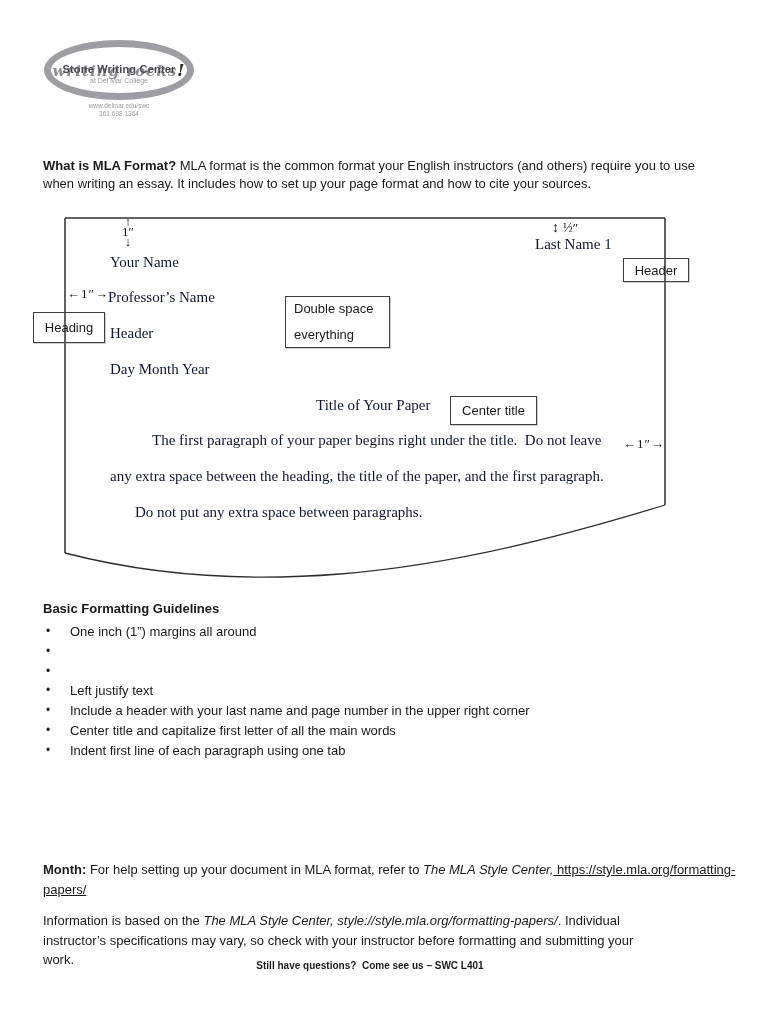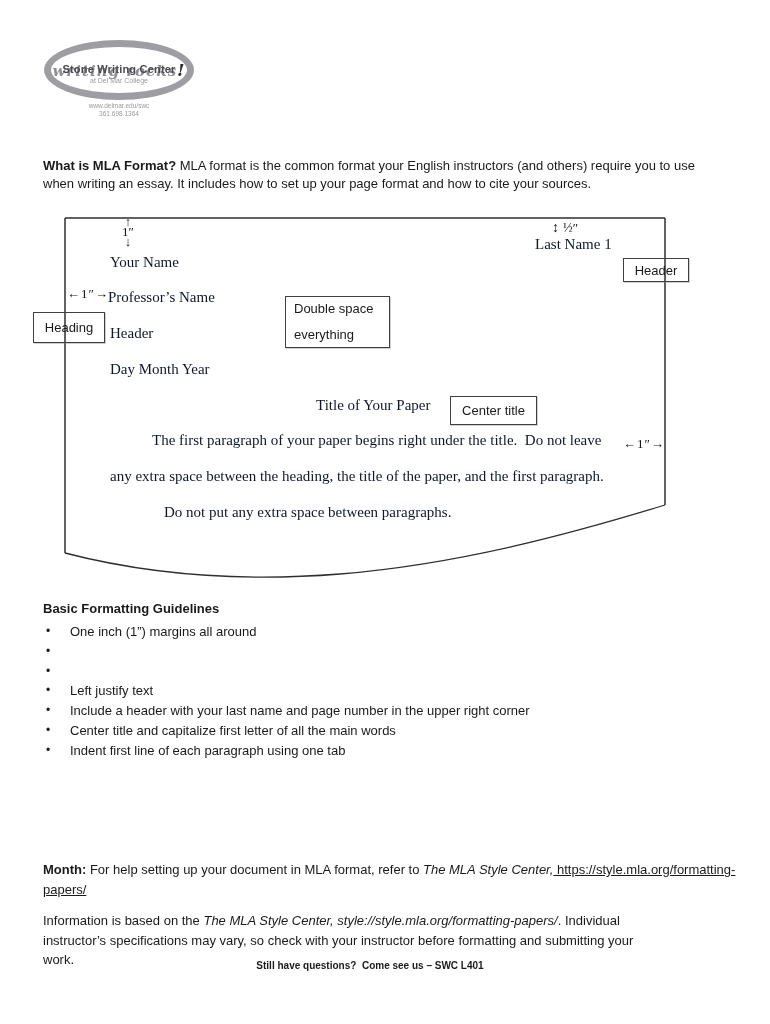--- a/index.html
+++ b/index.html
@@ -109,21 +109,21 @@
   </div>
 
   <div class="abs serif" style="left:535px;top:236px;">Last Name 1</div>
   <div class="abs serif" style="left:110px;top:254px;">Your Name</div>
   <div class="abs serif" style="left:108px;top:289px;">Professor’s Name</div>
   <div class="abs serif" style="left:110px;top:325px;">Header</div>
   <div class="abs serif" style="left:110px;top:361px;">Day Month Year</div>
   <div class="abs serif" style="left:316px;top:397px;">Title of Your Paper</div>
   <div class="abs serif prewrap" style="left:152px;top:432px;">The first paragraph of your paper begins right under the title.  Do not leave</div>
   <div class="abs serif" style="left:110px;top:468px;">any extra space between the heading, the title of the paper, and the first paragraph.</div>
-  <div class="abs serif" style="left:164px;top:504px;">Do not put any extra space between paragraphs.</div>
+  <div class="abs serif" style="left:135px;top:504px;">Do not put any extra space between paragraphs.</div>
 
   <div class="abs h-arrow" style="left:67px;top:286px;">
     <span>←</span><span>1″</span><span>→</span>
   </div>
 
   <div class="abs h-arrow" style="left:623px;top:436px;">
     <span>←</span><span>1″</span><span>→</span>
   </div>
 
   <div class="abs callout" style="left:623px;top:233px;width:64px;height:22px;margin-top:25px;">Header</div>

